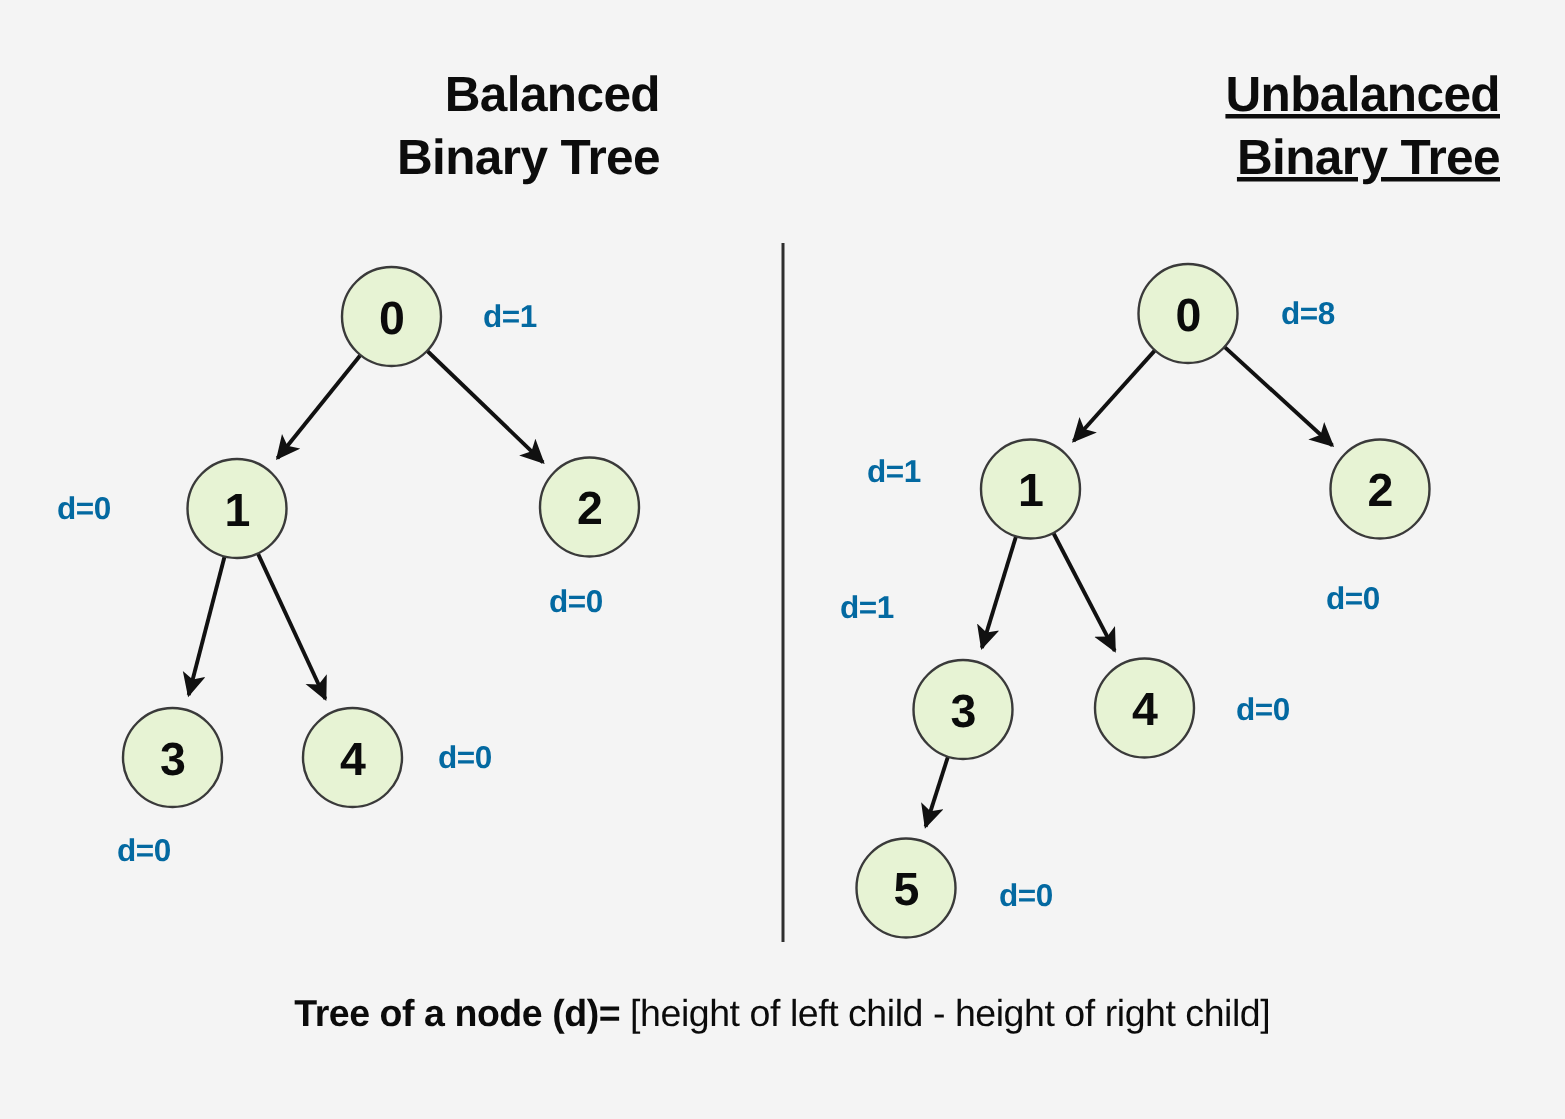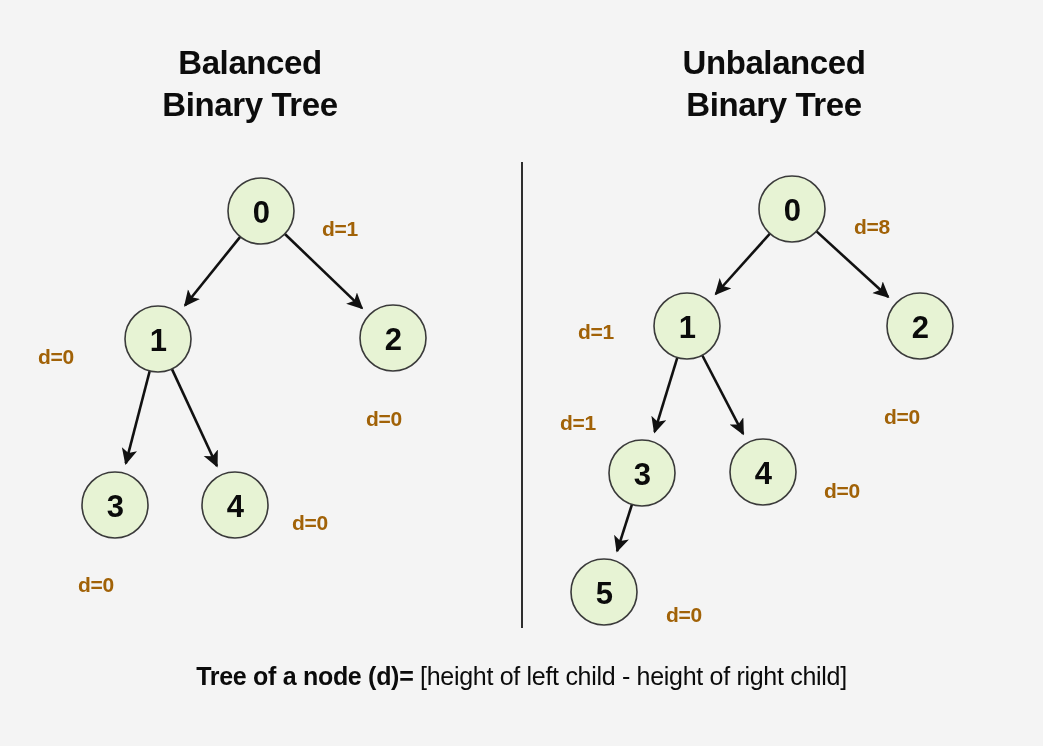--- a/index.html
+++ b/index.html
@@ -18,30 +18,30 @@
   }
   #stage {
     position: absolute;
     left: 0;
     top: 0;
     width: 1043px;
     height: 746px;
   }
   .panel-title {
     position: absolute;
-    text-align: center;
+    text-align: right;
     font-weight: bold;
     font-size: 33px;
     line-height: 1.28;
     letter-spacing: -0.4px;
     color: #0c0c0c;
     white-space: pre-line;
   }
   #title-left  { left: 60px;  top: 42px; width: 380px; }
-  #title-right { left: 584px; top: 42px; width: 380px; }
+  #title-right { left: 620px; top: 42px; width: 380px; text-decoration: underline; }
 
   svg.tree-canvas {
     position: absolute;
     left: 0;
     top: 0;
     width: 1043px;
     height: 746px;
     overflow: visible;
   }
   .node-circle {
@@ -61,23 +61,22 @@
   .edge-line {
     stroke: #111111;
     stroke-width: 2.6;
     fill: none;
   }
   .depth-label {
     position: absolute;
     font-weight: bold;
     font-size: 21px;
     letter-spacing: -0.3px;
-    color: #a16207;
+    color: #0369a1;
     white-space: nowrap;
-    margin-top: 17px;
   }
   .divider {
     position: absolute;
     left: 521px;
     top: 162px;
     width: 2px;
     height: 466px;
     background: #2e2e2e;
   }
   #caption {

